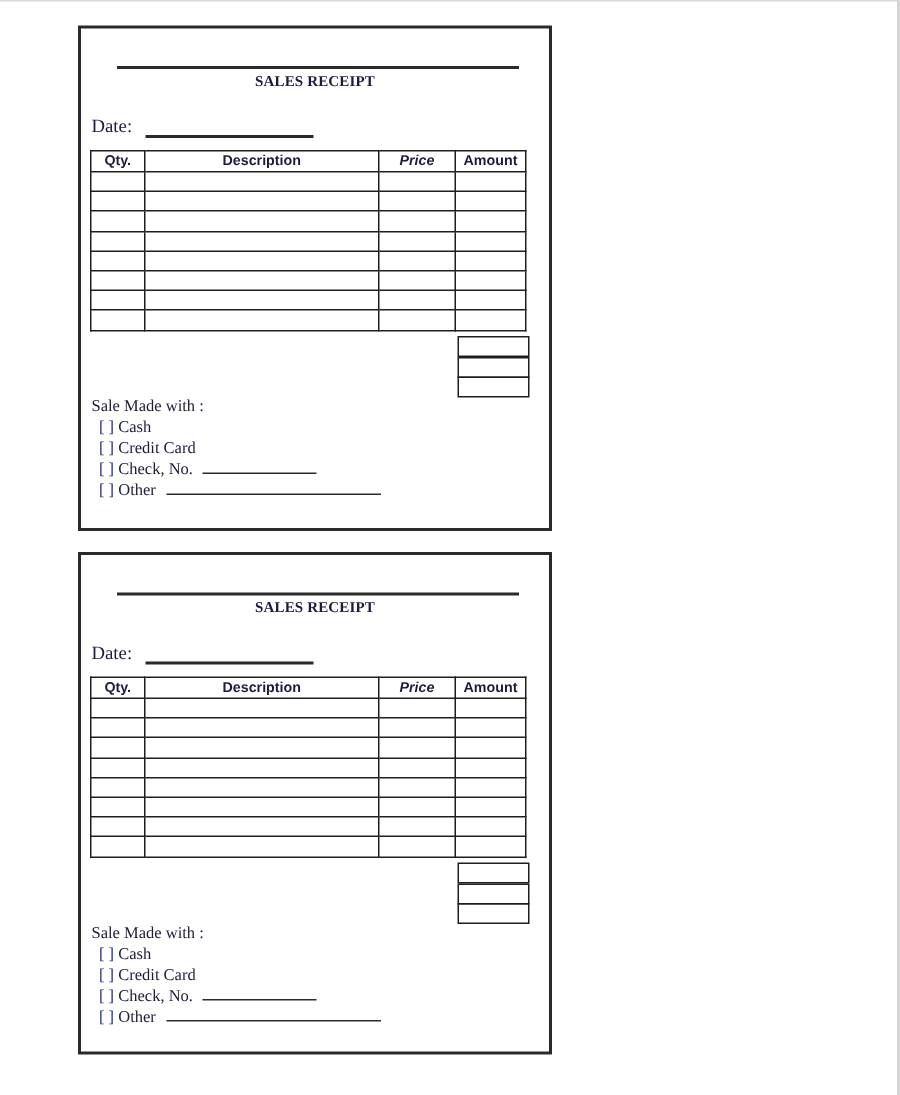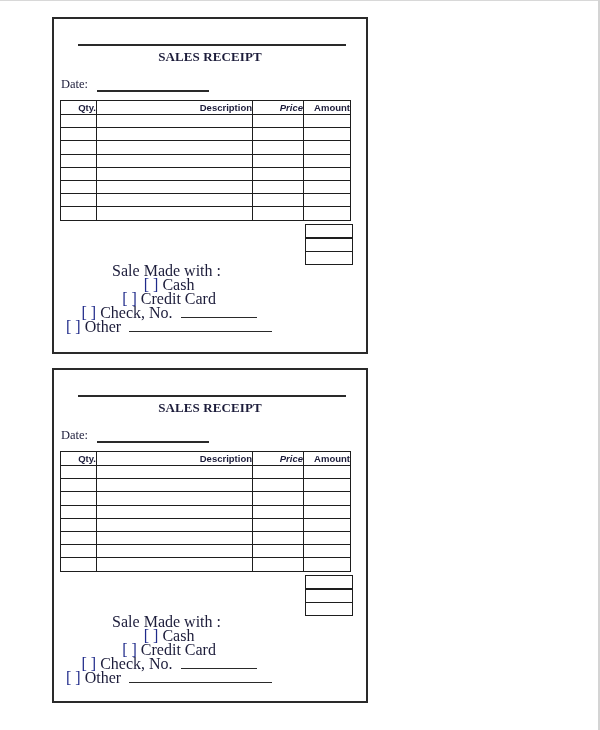--- a/index.html
+++ b/index.html
@@ -12,45 +12,45 @@
 
     .receipt {
       position: absolute; left: 52px; width: 312px; border: 2px solid #2a2a2a; box-sizing: content-box;
     }
     .receipt.r1 { top: 17px; height: 333px; }
     .receipt.r2 { top: 368px; height: 331px; }
 
     .topline { position: absolute; left: 24px; top: 25px; width: 268px; height: 1.5px; background: #2a2a2a; }
     .title {
       position: absolute; left: 0; width: 312px; top: 30px; text-align: center;
-      font-family: "Liberation Serif", serif; font-weight: bold; font-size: 13px; color: #1c1c3a;
+      font-family: "Liberation Serif", serif; font-weight: bold; font-size: 10px; color: #1c1c3a;
       letter-spacing: 0.1px;
     }
     .date-row { position: absolute; left: 7px; top: 58px; font-size: 12.5px; }
     .date-label { display: inline-block; text-align: center; }
     .date-line { position: absolute; left: 36px; top: 13px; width: 112px; height: 1.5px; background: #2a2a2a; }
 
     .items {
       position: absolute; left: 6px; top: 81px; border-collapse: collapse;
       font-family: "Liberation Sans", sans-serif;
     }
     .items td, .items th { border: 1.5px solid #1e1e1e; padding: 0; height: 12.2px; }
     .items th {
-      font-size: 9.5px; font-weight: bold; color: #1c1c3a; height: 13px; line-height: 12px; text-align: right;
+      font-size: 9.5px; font-weight: bold; color: #1c1c3a; height: 13px; line-height: 12px; text-align: center;
     }
     .c-qty { width: 35px; }
     .c-desc { width: 155px; margin-left: 24px; }
     .c-price { width: 50px; font-style: italic; }
     .c-amount { width: 46px; }
 
     .summary { position: absolute; left: 0; top: 205px; width: 312px; }
     .sum-row { position: absolute; height: 13.5px; }
     .sum-box { position: absolute; left: 251px; width: 46px; height: 12px; border: 1.5px solid #1e1e1e; }
 
-    .pay { position: absolute; left: 7px; font-size: 16px; line-height: 14px; text-align: center; }
+    .pay { position: absolute; left: 7px; font-size: 11px; line-height: 14px; }
     .pay-title { margin-bottom: 0; }
     .pay-item { padding-left: 5px; white-space: nowrap; position: relative; height: 14px; }
     .bracket { color: #1f2a8a; }
     .pay-line { display: inline-block; height: 1.5px; background: #2a2a2a; vertical-align: baseline; margin-left: 4px; }
   </style>
 </head>
 <body>
 
 <div class="page-edge-top"></div>
 <div class="page-edge-right"></div>

